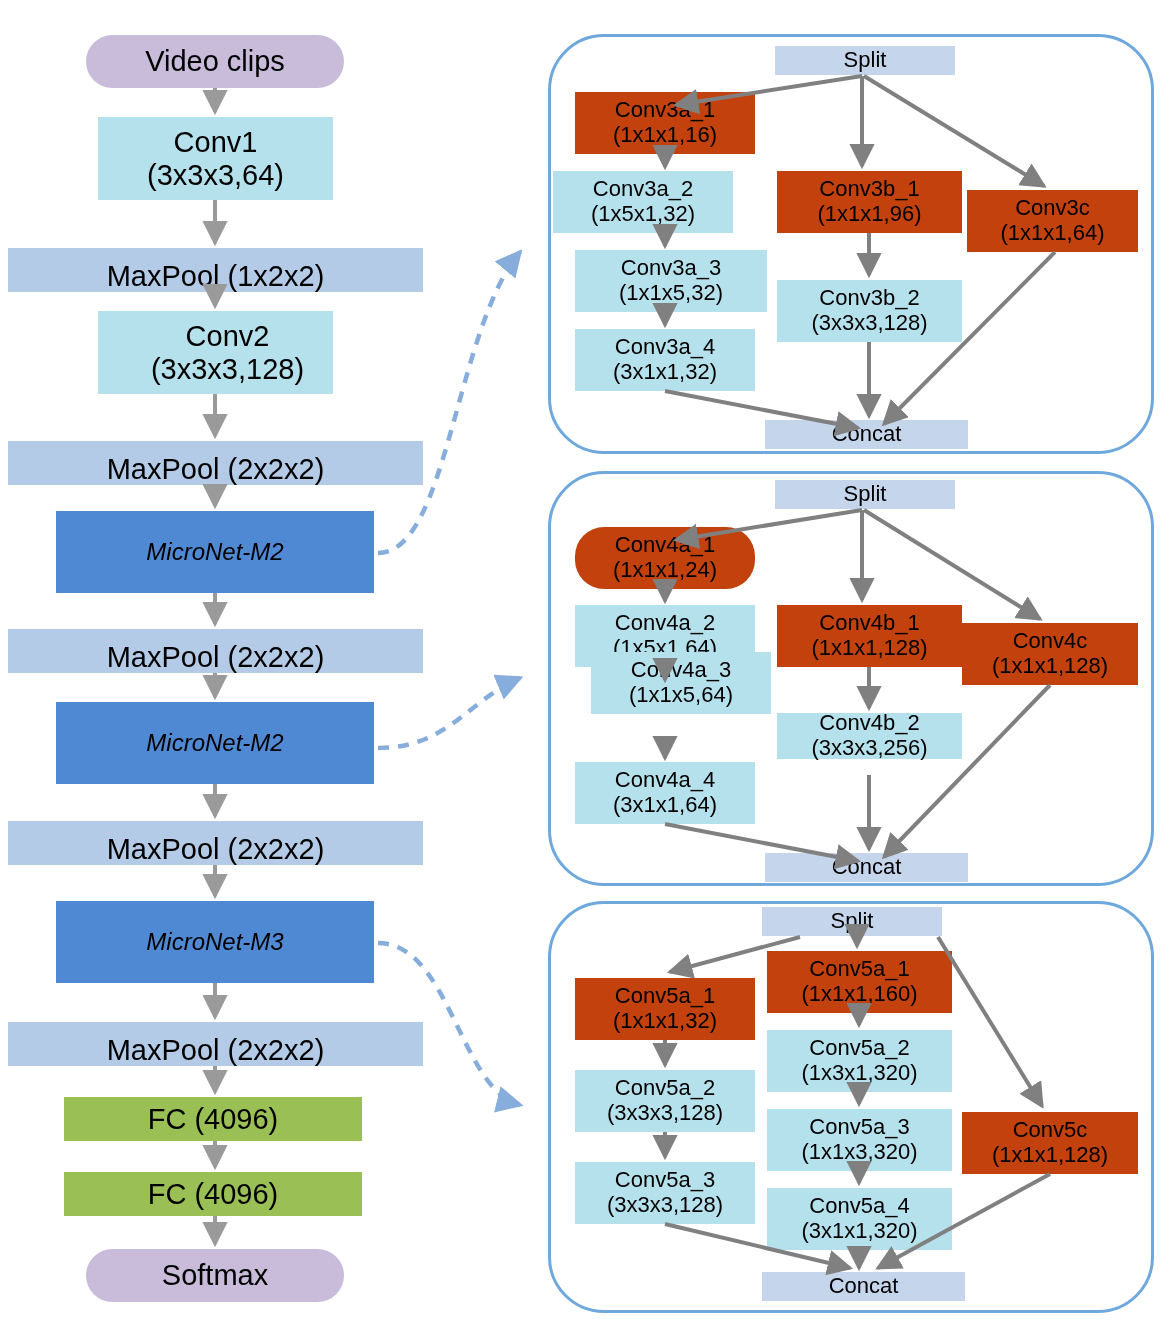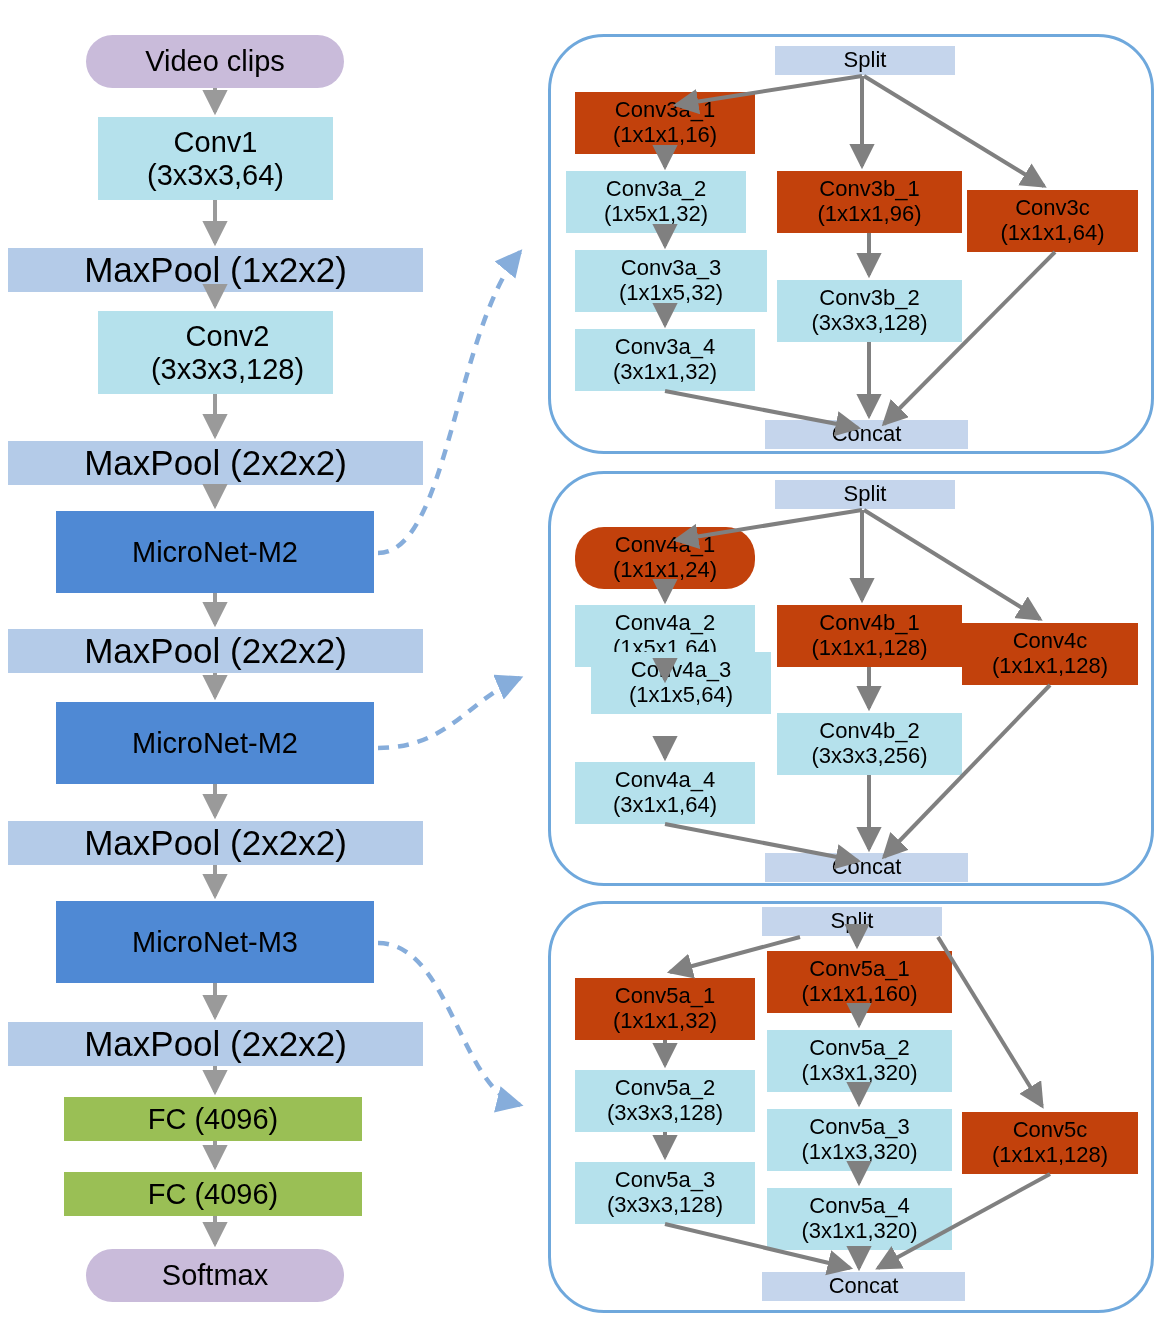--- a/index.html
+++ b/index.html
@@ -41,25 +41,27 @@
     background: #C9BBDA;
     font-size: 29px;
   }
   .conv-big {
     background: #B5E1EC;
     font-size: 29px;
     justify-content: center;
   }
   .pool {
     background: #B4CBE8;
-    font-size: 35px;
+    font-size: 29px;
+    justify-content: flex-end;
   }
   .micronet {
     background: #4F89D4;
-    font-size: 29px;
+    font-size: 24px;
+    font-style: italic;
   }
   .fc {
     background: #9ABF55;
     font-size: 29px;
   }
 
   
   .mod-frame {
     position: absolute;
     box-sizing: border-box;
@@ -159,21 +161,21 @@
   <div class="mod-frame" style="left:548px; top:34px; width:606px; height:420px;"></div>
 
   <div class="node splitcat" style="left:775px; top:46px; width:180px; height:29px;">
     <span class="l1">Split</span>
   </div>
 
   <div class="node green" style="left:575px; top:92px; width:180px; height:62px;">
     <span class="l1">Conv3a_1</span>
     <span class="l2">(1x1x1,16)</span>
   </div>
-  <div class="node cyan" style="left:566px; top:171px; width:180px; height:62px;">
+  <div class="node cyan" style="left:553px; top:171px; width:180px; height:62px;">
     <span class="l1">Conv3a_2</span>
     <span class="l2">(1x5x1,32)</span>
   </div>
   <div class="node cyan" style="left:575px; top:250px; width:192px; height:62px;">
     <span class="l1">Conv3a_3</span>
     <span class="l2">(1x1x5,32)</span>
   </div>
   <div class="node cyan" style="left:575px; top:329px; width:180px; height:62px;">
     <span class="l1">Conv3a_4</span>
     <span class="l2">(3x1x1,32)</span>
@@ -217,21 +219,21 @@
   </div>
   <div class="node cyan" style="left:575px; top:762px; width:180px; height:62px;">
     <span class="l1">Conv4a_4</span>
     <span class="l2">(3x1x1,64)</span>
   </div>
 
   <div class="node green" style="left:777px; top:605px; width:185px; height:62px;">
     <span class="l1">Conv4b_1</span>
     <span class="l2">(1x1x1,128)</span>
   </div>
-  <div class="node cyan" style="left:777px; top:713px; width:185px; height:62px;">
+  <div class="node cyan" style="left:777px; top:713px; width:185px; height:46px;">
     <span class="l1">Conv4b_2</span>
     <span class="l2">(3x3x3,256)</span>
   </div>
 
   <div class="node green" style="left:962px; top:623px; width:176px; height:62px;">
     <span class="l1">Conv4c</span>
     <span class="l2">(1x1x1,128)</span>
   </div>
 
   <div class="node splitcat" style="left:765px; top:853px; width:203px; height:29px;">

